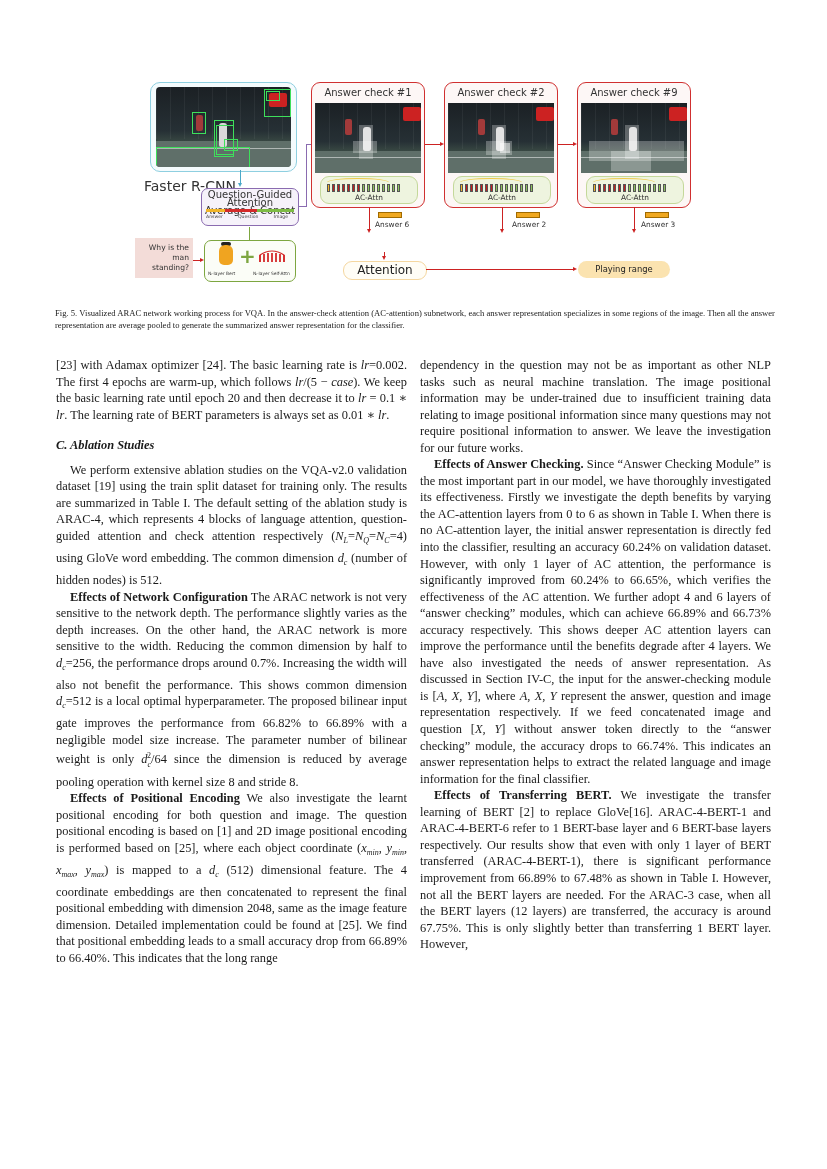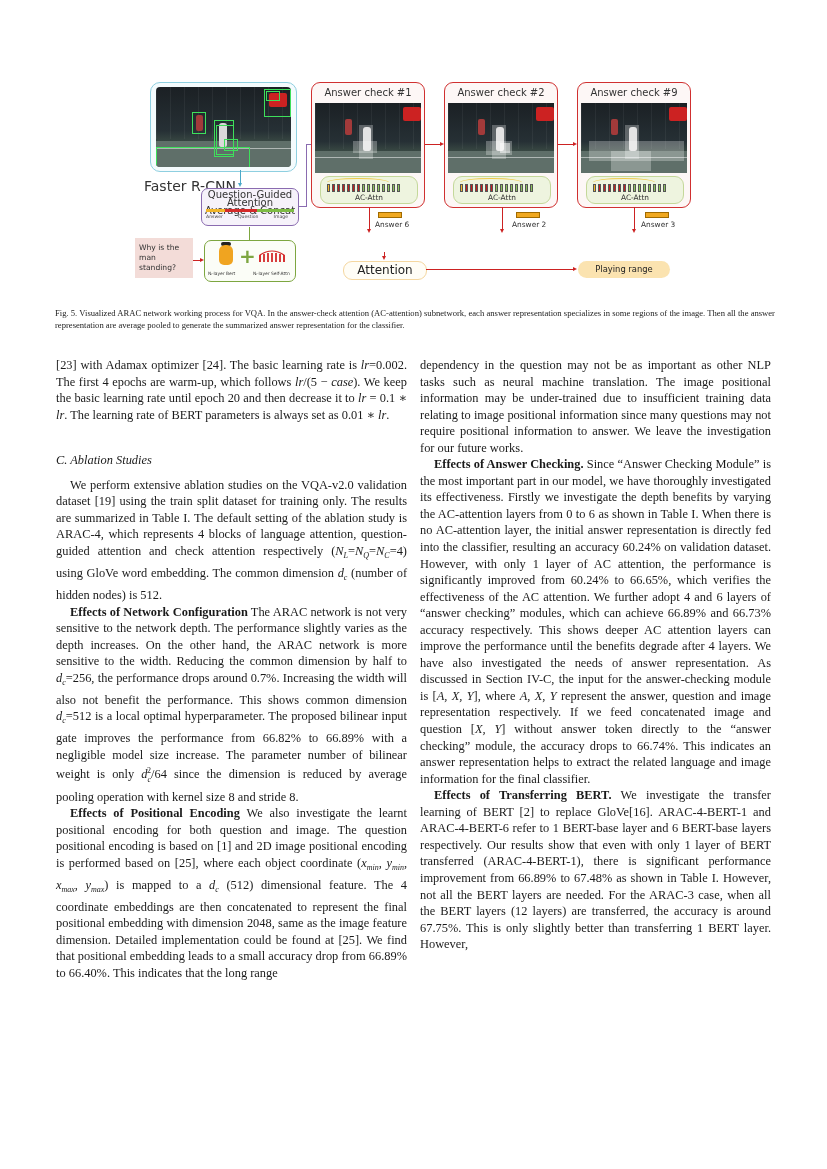--- a/index.html
+++ b/index.html
@@ -28,21 +28,21 @@
   .qga-bar span { display: block; height: 100%; }
   .qga-lbls { position: absolute; left: 4px; right: 4px; top: 25px; font-size: 4.6px; color: #444; display: flex; justify-content: space-between; }
 
   .bert-box { left: 204px; top: 240px; width: 90px; height: 40px; border: 1.5px solid #7da640; border-radius: 7px; background: #fbfdf7; }
   .bert-face { position: absolute; left: 14px; top: 4px; width: 14px; height: 20px; background: #f0a420; border-radius: 6px 6px 5px 5px; }
   .bert-hair { position: absolute; left: 16px; top: 1px; width: 10px; height: 4px; background: #222; border-radius: 2px; }
   .bert-plus { position: absolute; left: 34px; top: 5px; font-size: 20px; font-weight: bold; color: #7da640; line-height: 20px; }
   .selfattn { position: absolute; left: 53px; top: 8px; width: 28px; height: 14px; }
   .bert-lbl { position: absolute; top: 30px; font-size: 4.4px; color: #333; }
 
-  .why-box { left: 135px; top: 238px; width: 58px; height: 40px; background: #f3dcd8; font-size: 7.6px; line-height: 10px; text-align: left; color: #333; display: flex; align-items: center; justify-content: center; }
+  .why-box { left: 135px; top: 238px; width: 58px; height: 40px; background: #f3dcd8; font-size: 7.6px; line-height: 10px; text-align: right; color: #333; display: flex; align-items: center; justify-content: center; }
 
   .ac-box { position: absolute; top: 82px; width: 112px; height: 124px; border: 1.5px solid #d03030; border-radius: 9px; background: #fdf7f6; }
   .ac-title { position: absolute; left: 0; right: 0; top: 4px; text-align: center; font-size: 10px; color: #333; }
   .ac-photo { left: 3px; top: 20px; width: 106px; height: 70px; }
   .ac-attn { position: absolute; left: 8px; top: 93px; width: 96px; height: 26px; border: 1px solid #c4d89a; border-radius: 9px; background: #eef4df; }
   .ac-arc { position: absolute; left: 6px; top: 1px; width: 62px; height: 8px; border-top: 1.5px solid #f2c94c; border-radius: 50% 50% 0 0; }
   .ac-bars { position: absolute; left: 6px; top: 7px; display: flex; gap: 2px; }
   .ac-bars span { display: block; width: 3px; height: 8px; border: 0.5px solid #555; box-sizing: border-box; }
   .ac-lbl { position: absolute; left: 0; right: 0; top: 16px; text-align: center; font-size: 7.4px; color: #333; }
 
@@ -270,21 +270,21 @@
   <div class="abs cls-box">Attention</div>
   <div class="hline" style="left:426px;top:269px;width:148px;"></div>
   <div class="arrow-r" style="left:573px;top:266.5px;"></div>
   <div class="abs play-box">Playing range</div>
 </div>
 
 <div class="abs caption">Fig. 5.  Visualized ARAC network working process for VQA. In the answer-check attention (AC-attention) subnetwork, each answer representation specializes in some regions of the image. Then all the answer representation are average pooled to generate the summarized answer representation for the classifier.</div>
 
 <div class="col left">
   <p>[23] with Adamax optimizer [24]. The basic learning rate is <i class="m">lr</i>=0.002. The first 4 epochs are warm-up, which follows <i class="m">lr</i>/(5 − <i class="m">case</i>). We keep the basic learning rate until epoch 20 and then decrease it to <i class="m">lr</i> = 0.1 ∗ <i class="m">lr</i>. The learning rate of BERT parameters is always set as 0.01 ∗ <i class="m">lr</i>.</p>
-  <div class="subsec" style="margin-top:29px;">C. Ablation Studies</div>
+  <div class="subsec" style="margin-top:14px;font-weight:bold;">C. Ablation Studies</div>
   <p class="ind">We perform extensive ablation studies on the VQA-v2.0 validation dataset [19] using the train split dataset for training only. The results are summarized in Table I. The default setting of the ablation study is ARAC-4, which represents 4 blocks of language attention, question-guided attention and check attention respectively (<i class="m">N<sub style="font-size:8px">L</sub></i>=<i class="m">N<sub style="font-size:8px">Q</sub></i>=<i class="m">N<sub style="font-size:8px">C</sub></i>=4) using GloVe word embedding. The common dimension <i class="m">d<sub style="font-size:8px">c</sub></i> (number of hidden nodes) is 512.</p>
   <p class="ind"><b>Effects of Network Configuration</b> The ARAC network is not very sensitive to the network depth. The performance slightly varies as the depth increases. On the other hand, the ARAC network is more sensitive to the width. Reducing the common dimension by half to <i class="m">d<sub style="font-size:8px">c</sub></i>=256, the performance drops around 0.7%. Increasing the width will also not benefit the performance. This shows common dimension <i class="m">d<sub style="font-size:8px">c</sub></i>=512 is a local optimal hyperparameter. The proposed bilinear input gate improves the performance from 66.82% to 66.89% with a negligible model size increase. The parameter number of bilinear weight is only <i class="m">d</i><sub style="font-size:8px"><i>c</i></sub><sup style="font-size:8px;margin-left:-4px">2</sup>/64 since the dimension is reduced by average pooling operation with kernel size 8 and stride 8.</p>
   <p class="ind"><b>Effects of Positional Encoding</b> We also investigate the learnt positional encoding for both question and image. The question positional encoding is based on [1] and 2D image positional encoding is performed based on [25], where each object coordinate (<i class="m">x<sub style="font-size:8px">min</sub></i>, <i class="m">y<sub style="font-size:8px">min</sub></i>, <i class="m">x<sub style="font-size:8px">max</sub></i>, <i class="m">y<sub style="font-size:8px">max</sub></i>) is mapped to a <i class="m">d<sub style="font-size:8px">c</sub></i> (512) dimensional feature. The 4 coordinate embeddings are then concatenated to represent the final positional embedding with dimension 2048, same as the image feature dimension. Detailed implementation could be found at [25]. We find that positional embedding leads to a small accuracy drop from 66.89% to 66.40%. This indicates that the long range</p>
 </div>
 
 <div class="col right">
   <p>dependency in the question may not be as important as other NLP tasks such as neural machine translation. The image positional information may be under-trained due to insufficient training data relating to image positional information since many questions may not require positional information to answer. We leave the investigation for our future works.</p>
   <p class="ind"><b>Effects of Answer Checking.</b> Since “Answer Checking Module” is the most important part in our model, we have thoroughly investigated its effectiveness. Firstly we investigate the depth benefits by varying the AC-attention layers from 0 to 6 as shown in Table I. When there is no AC-attention layer, the initial answer representation is directly fed into the classifier, resulting an accuracy 60.24% on validation dataset. However, with only 1 layer of AC attention, the performance is significantly improved from 60.24% to 66.65%, which verifies the effectiveness of the AC attention. We further adopt 4 and 6 layers of “answer checking” modules, which can achieve 66.89% and 66.73% accuracy respectively. This shows deeper AC attention layers can improve the performance until the benefits degrade after 4 layers. We have also investigated the needs of answer representation. As discussed in Section IV-C, the input for the answer-checking module is [<i class="m">A, X, Y</i>], where <i class="m">A</i>, <i class="m">X</i>, <i class="m">Y</i> represent the answer, question and image representation respectively. If we feed concatenated image and question [<i class="m">X, Y</i>] without answer token directly to the “answer checking” module, the accuracy drops to 66.74%. This indicates an answer representation helps to extract the related language and image information for the final classifier.</p>
   <p class="ind"><b>Effects of Transferring BERT.</b><span> We investigate the transfer learning of BERT [2] to replace GloVe[16]. ARAC-4-BERT-1 and ARAC-4-BERT-6 refer to 1 BERT-base layer and 6 BERT-base layers respectively. Our results show that even with only 1 layer of BERT transferred (ARAC-4-BERT-1), there is significant performance improvement from 66.89% to 67.48% as shown in Table I. However, not all the BERT layers are needed. For the ARAC-3 case, when all the BERT layers (12 layers) are transferred, the accuracy is around 67.75%. This is only slightly better than transferring 1 BERT layer. However,</span></p>
 </div>

